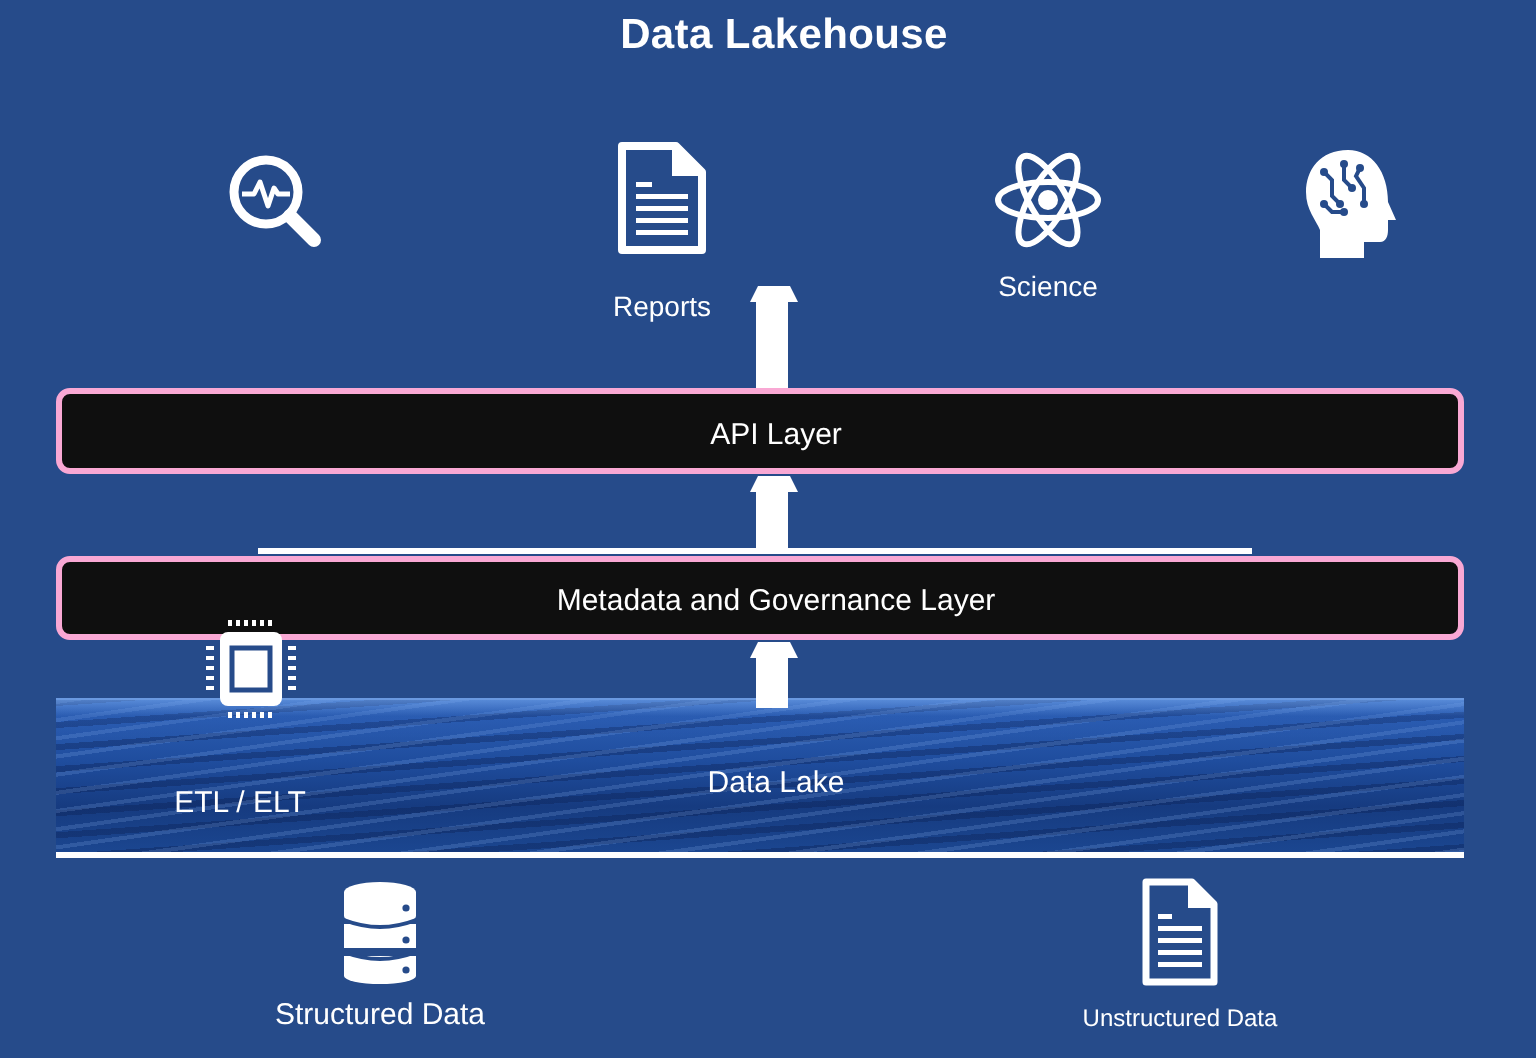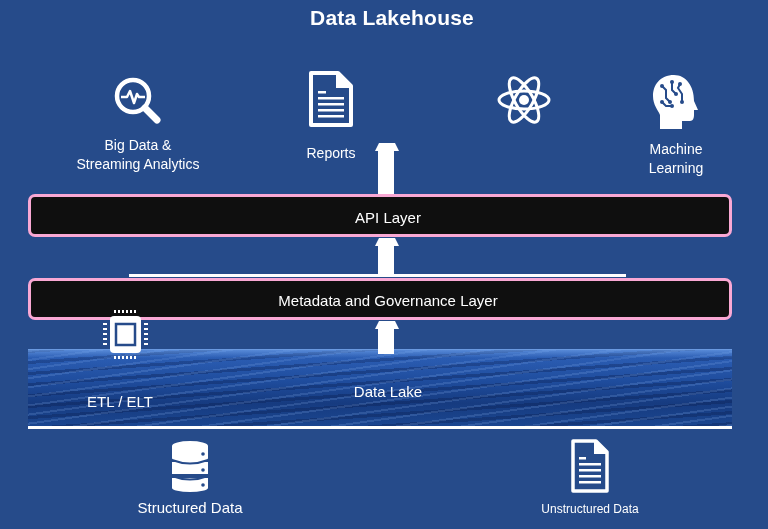--- a/index.html
+++ b/index.html
@@ -49,24 +49,20 @@
 <div class="abs title">Data Lakehouse</div>
 
 <div class="abs consumer" style="left:45px; top:72px; width:170px;">
   <div class="icon">
     <svg width="60" height="58" viewBox="0 0 60 58">
       <circle cx="25" cy="24" r="16" fill="none" stroke="#fff" stroke-width="4.5"></circle>
       <polyline points="13,25 19,25 22,19 26,31 29,22 31,25 37,25" fill="none" stroke="#fff" stroke-width="2.5" stroke-linejoin="round"></polyline>
       <line x1="37" y1="36" x2="49" y2="48" stroke="#fff" stroke-width="7" stroke-linecap="round"></line>
     </svg>
   </div>
-  <div class="label" style="margin-top:6px;">
-    <div>Big Data &amp;</div>
-    <div>Streaming Analytics</div>
-  </div>
 </div>
 
 <div class="abs consumer" style="left:273px; top:70px; width:100px;">
   <div class="icon">
     <svg width="46" height="58" viewBox="0 0 46 58">
       <path d="M3 3 H30 L43 16 V55 H3 Z" fill="none" stroke="#fff" stroke-width="4" stroke-linejoin="round"></path>
       <path d="M29 3 V17 H43" fill="#fff" stroke="#fff" stroke-width="2"></path>
       <rect x="10" y="21" width="8" height="2.5" fill="#fff"></rect>
       <rect x="10" y="27" width="26" height="2.5" fill="#fff"></rect>
       <rect x="10" y="33" width="26" height="2.5" fill="#fff"></rect>
@@ -80,20 +76,21 @@
 <div class="abs consumer" style="left:466px; top:72px; width:100px;">
   <div class="icon">
     <svg width="56" height="56" viewBox="0 0 56 56">
       <ellipse cx="28" cy="28" rx="25" ry="9" fill="none" stroke="#fff" stroke-width="3"></ellipse>
       <ellipse cx="28" cy="28" rx="25" ry="9" fill="none" stroke="#fff" stroke-width="3" transform="rotate(60 28 28)"></ellipse>
       <ellipse cx="28" cy="28" rx="25" ry="9" fill="none" stroke="#fff" stroke-width="3" transform="rotate(-60 28 28)"></ellipse>
       <circle cx="28" cy="28" r="5" fill="#fff"></circle>
     </svg>
   </div>
   <div class="label" style="margin-top:6px;">
+    <div>Science</div>
   </div>
 </div>
 
 <div class="abs consumer" style="left:608px; top:72px; width:120px;">
   <div class="icon">
     <svg width="52" height="60" viewBox="0 0 52 60">
       <path d="M24 3 C10 3 3 13 3 24 C3 33 8 38 10 43 V57 H32 V49 H40 C43 49 44 46 44 43 V38 H48 L44 29 C44 14 36 3 24 3 Z" fill="#fff"></path>
       <g stroke="#264b8a" stroke-width="2" fill="none">
         <polyline points="12,14 16,18 16,26 20,30"></polyline>
         <polyline points="22,10 22,18 26,22"></polyline>
@@ -104,24 +101,20 @@
         <circle cx="12" cy="14" r="2"></circle>
           <circle cx="20" cy="30" r="2"></circle>
         <circle cx="22" cy="10" r="2"></circle>
           <circle cx="26" cy="22" r="2"></circle>
         <circle cx="30" cy="12" r="2"></circle>
           <circle cx="32" cy="30" r="2"></circle>
         <circle cx="12" cy="30" r="2"></circle>
           <circle cx="22" cy="34" r="2"></circle>
       </g>
     </svg>
-  </div>
-  <div class="label" style="margin-top:8px;">
-    <div>Machine</div>
-    <div>Learning</div>
   </div>
 </div>
 
 <div class="abs arrow-head" style="left:375px; top:143px;"></div>
 <div class="abs arrow-line" style="left:378px; top:150px; height:44px;"></div>
 
 <div class="abs layer" style="left:28px; top:194px; width:704px; height:43px; line-height:41px;">
   <span>API Layer</span>
 </div>
 

